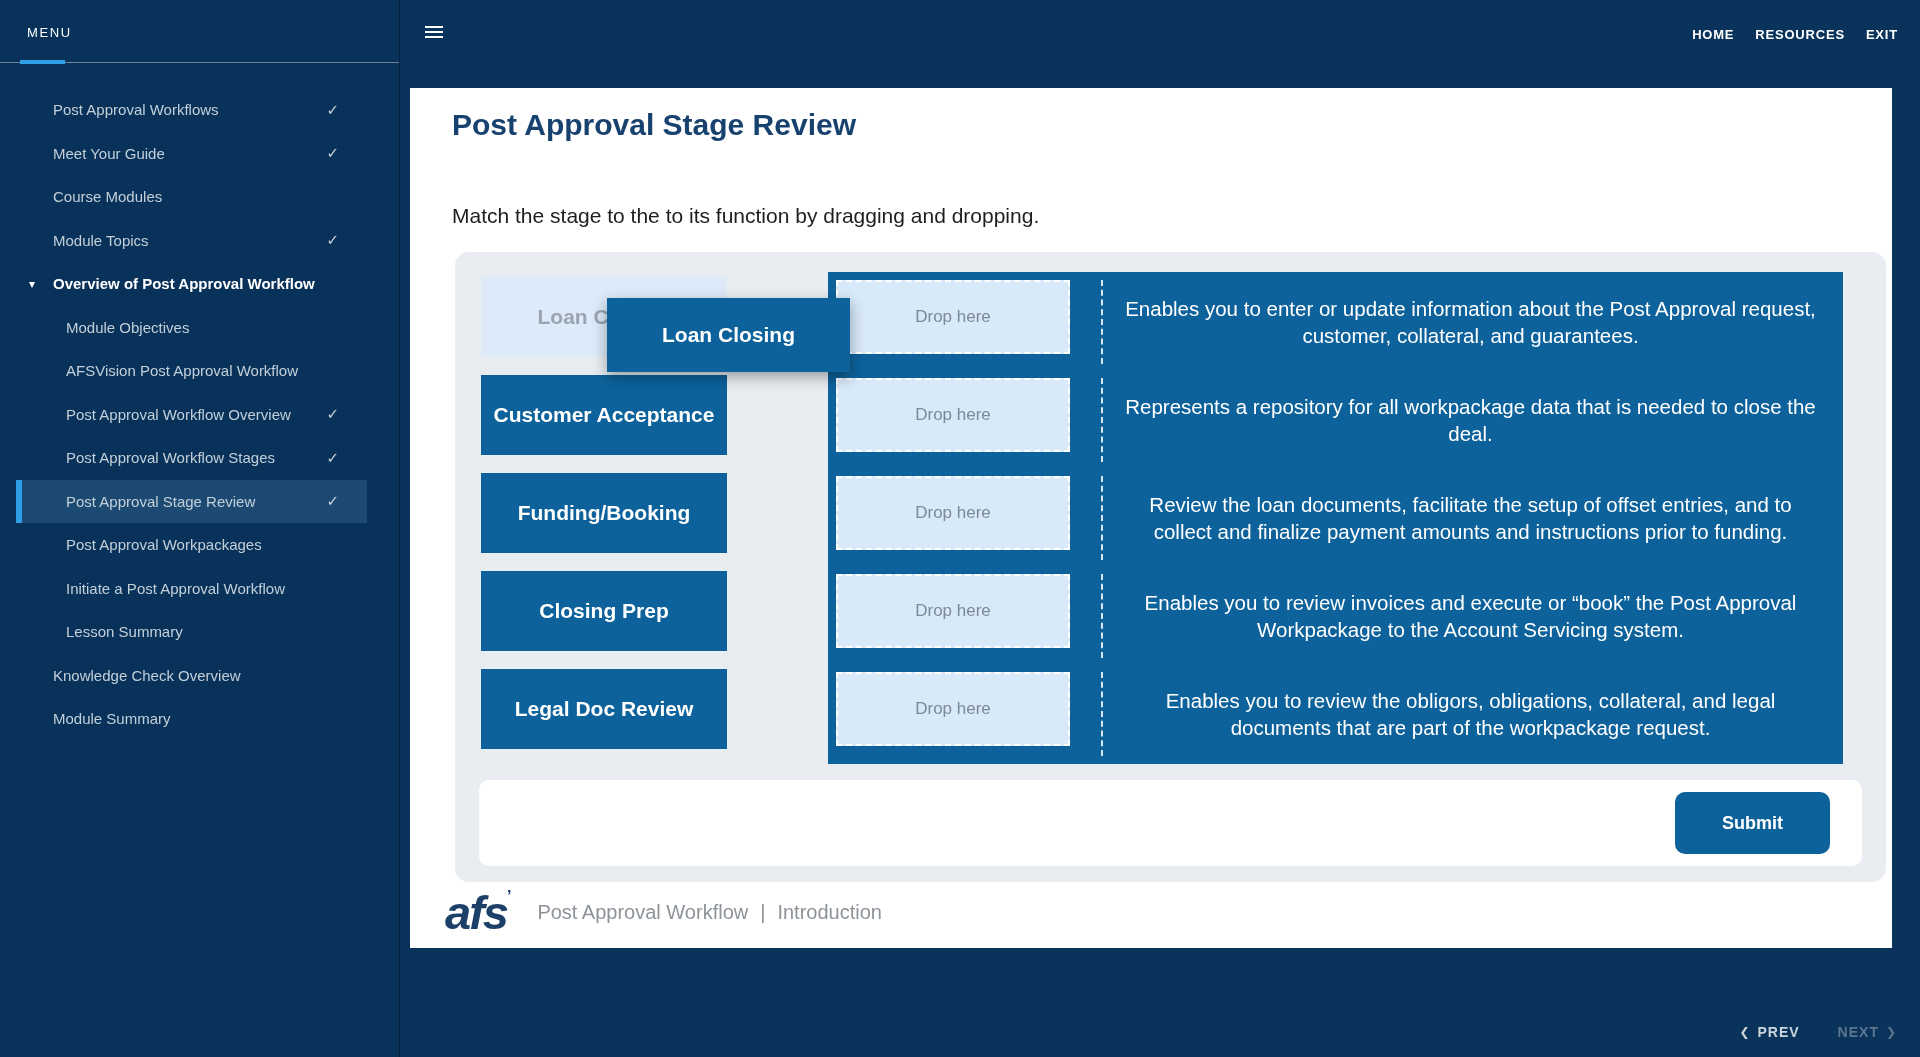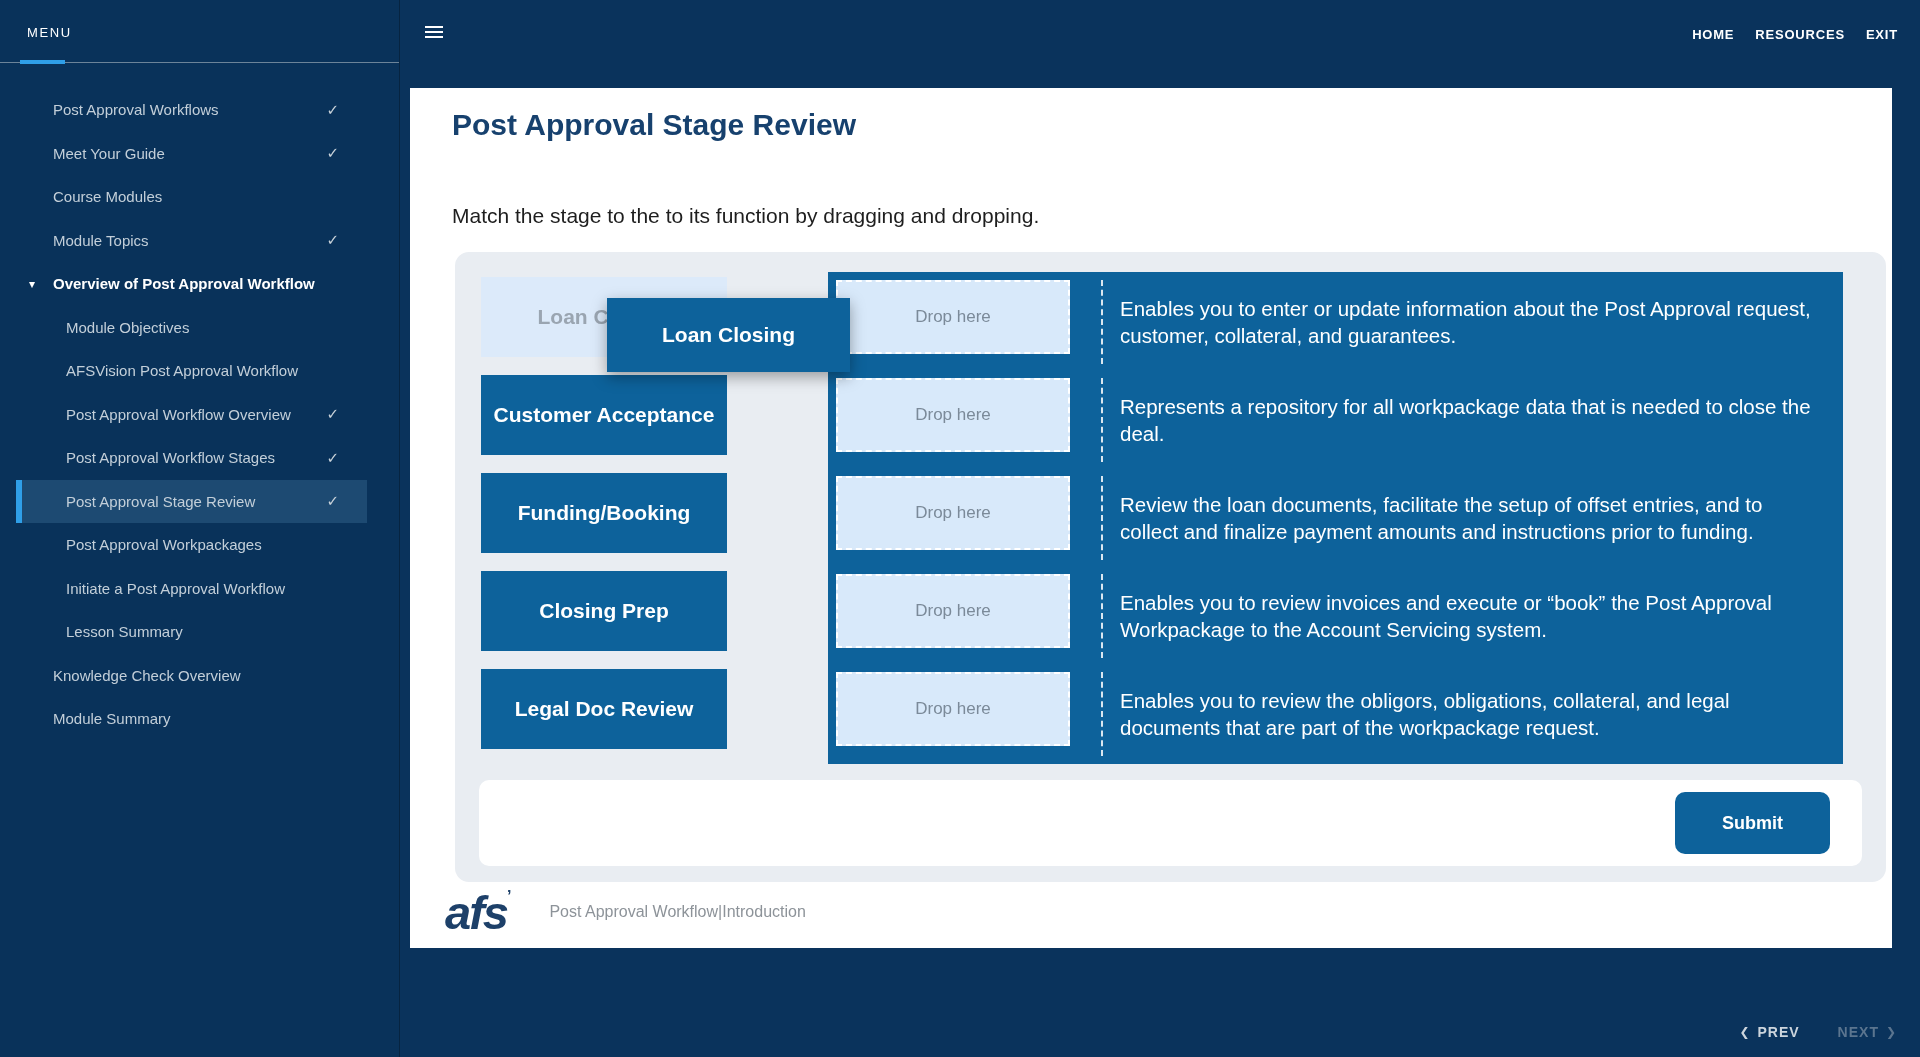--- a/index.html
+++ b/index.html
@@ -46,21 +46,21 @@
   
   .tile { position:absolute; left:26px; width:246px; height:80px; background:#0d629b;
     color:#ffffff; display:flex; align-items:center; justify-content:center;
     font-size:21px; font-weight:600; cursor:grab; text-align:center; }
   .tile.ghost { top:25px; background:#dceafa; color:#9aa5b1; cursor:default; overflow:hidden; }
   .tile.t1 { top:123px; } .tile.t2 { top:221px; } .tile.t3 { top:319px; } .tile.t4 { top:417px; }
   .tile.dragging { left:152px; top:46px; width:243px; height:74px; z-index:6;
     box-shadow:0 5px 14px rgba(0,0,0,.35); }
 
   
-  .drop-row { position:absolute; left:373px; width:1015px; height:100px; background:#0d629b; }
+  .drop-row { position:absolute; left:373px; width:1015px; height:100px; background:#0d629b;text-align:center; }
   .drop-row.r0 { top:20px; } .drop-row.r1 { top:118px; } .drop-row.r2 { top:216px; }
   .drop-row.r3 { top:314px; } .drop-row.r4 { top:412px; }
   .drop-zone { position:absolute; left:8px; top:8px; width:234px; height:74px;
     background:#d8e9fa; border:2px dashed #ffffff; display:flex; align-items:center;
     justify-content:center; color:#7b8a99; font-size:17px; cursor:pointer; }
   .row-sep { position:absolute; left:273px; top:8px; bottom:8px;
     border-left:2px dashed rgba(255,255,255,.85); }
   .row-desc { position:absolute; left:292px; right:22px; top:50%; transform:translateY(-50%);
     color:#ffffff; font-size:20.5px; font-weight:400; line-height:1.32; }
 
@@ -69,21 +69,21 @@
     background:#ffffff; border-radius:10px; }
   .submit-btn { position:absolute; right:32px; top:12px; width:155px; height:62px;
     background:#0d629b; color:#ffffff; border:none; border-radius:10px;
     font-size:18px; font-weight:600; cursor:pointer; font-family:inherit; }
 
   
   .footer { position:absolute; left:35px; top:799px; height:50px; display:flex; align-items:center; }
   .afs-logo { font-size:47px; font-weight:800; font-style:italic; color:#1d4069;
     letter-spacing:-2px; line-height:1; cursor:default; }
   .logo-mark { font-size:16px; color:#1d4069; vertical-align:top; font-style:normal; }
-  .footer-text { margin-left:40px; color:#8d9399; font-size:16px; display:flex; }
+  .footer-text { margin-left:28px; color:#8d9399; font-size:20px; display:flex; gap:12px; }
 
   
   .bottom-nav { position:absolute; right:23px; bottom:17px; display:flex; gap:38px;
     align-items:center; z-index:3; }
   .bn-btn { display:flex; align-items:center; gap:7px; font-size:14px; font-weight:700;
     letter-spacing:1px; cursor:pointer; }
   .bn-btn.prev { color:#ccd5dd; }
   .bn-btn.next { color:#5b758f; }
   .bn-chevron { font-size:12px; }
 </style>

